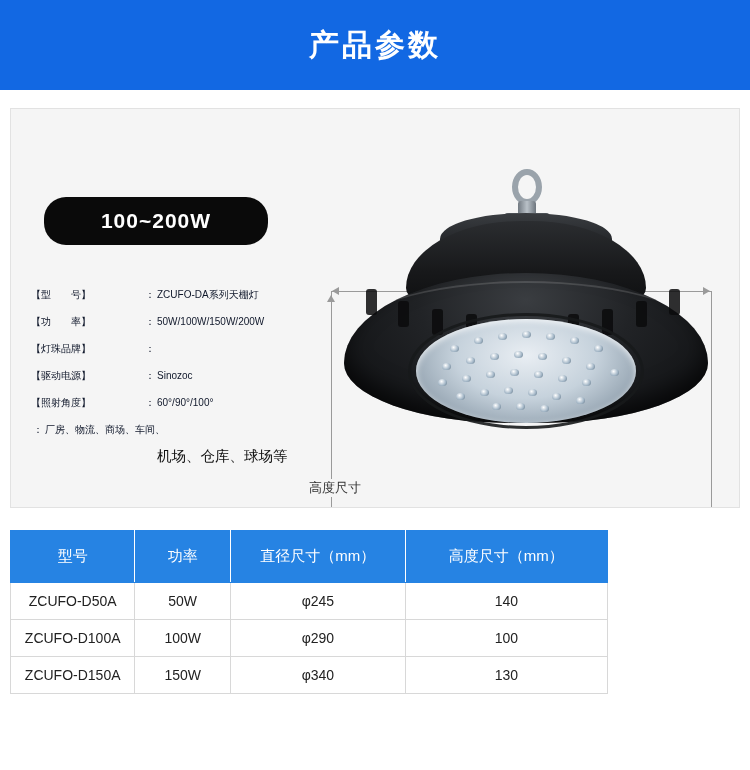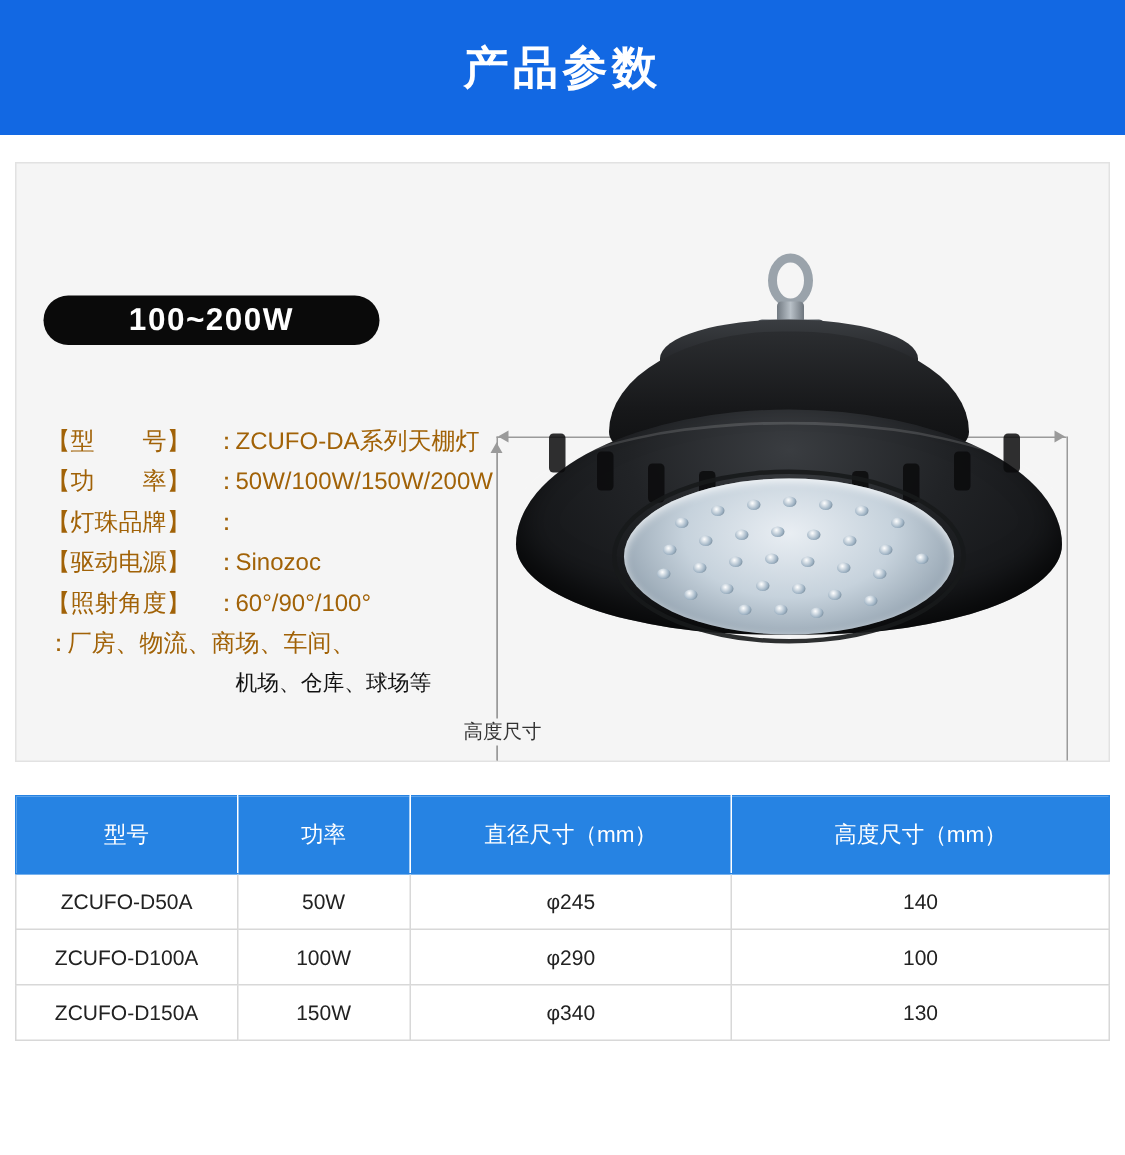--- a/index.html
+++ b/index.html
@@ -36,24 +36,24 @@
     position: relative;
     margin: 18px 10px 0 10px;
     width: 730px;
     height: 400px;
     background: #f5f5f5;
     border: 1px solid #e2e2e2;
     overflow: hidden;
   }
   .badge {
     position: absolute;
-    left: 18px;
+    left: 33px;
     top: 88px;
     width: 224px;
-    height: 33px;
+    height: 48px;
     background: #0a0a0a;
     border-radius: 22px;
     display: flex;
     align-items: center;
     justify-content: center;
   }
   .badge-text {
     color: #ffffff;
     font-size: 21px;
     font-weight: bold;
@@ -61,22 +61,22 @@
   }
   .spec-list {
     position: absolute;
     left: 20px;
     top: 172px;
     width: 330px;
   }
   .spec-row {
     display: flex;
     align-items: flex-start;
-    font-size: 16px;
-    color: #a16207;
+    font-size: 10px;
+    color: #0f172a;
     line-height: 27px;
     white-space: nowrap;
   }
   .spec-label {
     width: 112px;
     flex: 0 0 112px;
   }
   .spec-sep {
     width: 14px;
     flex: 0 0 14px;
@@ -248,21 +248,21 @@
   }
 
   
   .table-wrap {
     position: absolute;
     left: 10px;
     top: 530px;
     width: 730px;
   }
   table.spec-table {
-    width: 730px;
+    width: 598px;
     border-collapse: collapse;
     font-size: 14px;
     color: #222222;
   }
   table.spec-table th {
     background: #2683e3;
     color: #ffffff;
     font-weight: normal;
     font-size: 15px;
     height: 52px;

